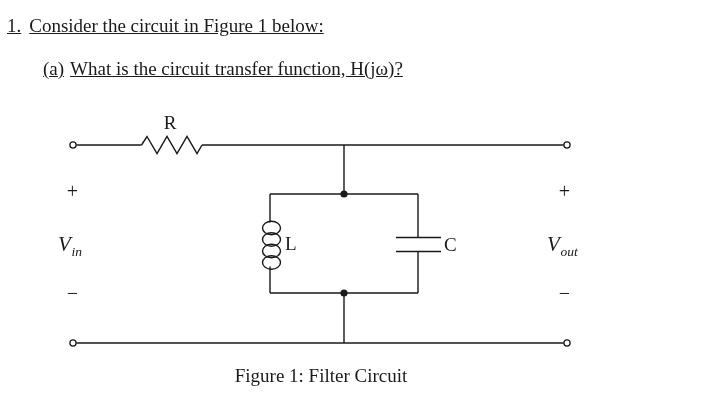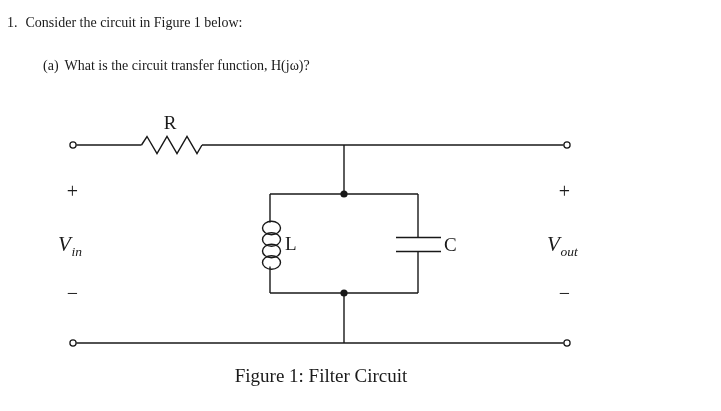--- a/index.html
+++ b/index.html
@@ -6,23 +6,24 @@
   body {
     width: 721px; height: 411px;
     background: #ffffff;
     position: relative;
     overflow: hidden;
     font-family: "Liberation Serif", serif;
     color: #1a1a1a;
   }
   .pline {
     position: absolute;
-    font-size: 14px;
+    font-size: 19px;
     line-height: 1;
     white-space: nowrap;
+    text-decoration: underline;
   }
   #problem-line1 { left: 7px; top: 16px; }
   #problem-line2 { left: 43px; top: 59px; }
   .num { margin-right: 8px; }
   .plabel { margin-right: 6px; }
 
   svg.circuit { position: absolute; left: 0; top: 0; }
 
   .wire path, .wire line, .wire ellipse {
     stroke: #181818;

